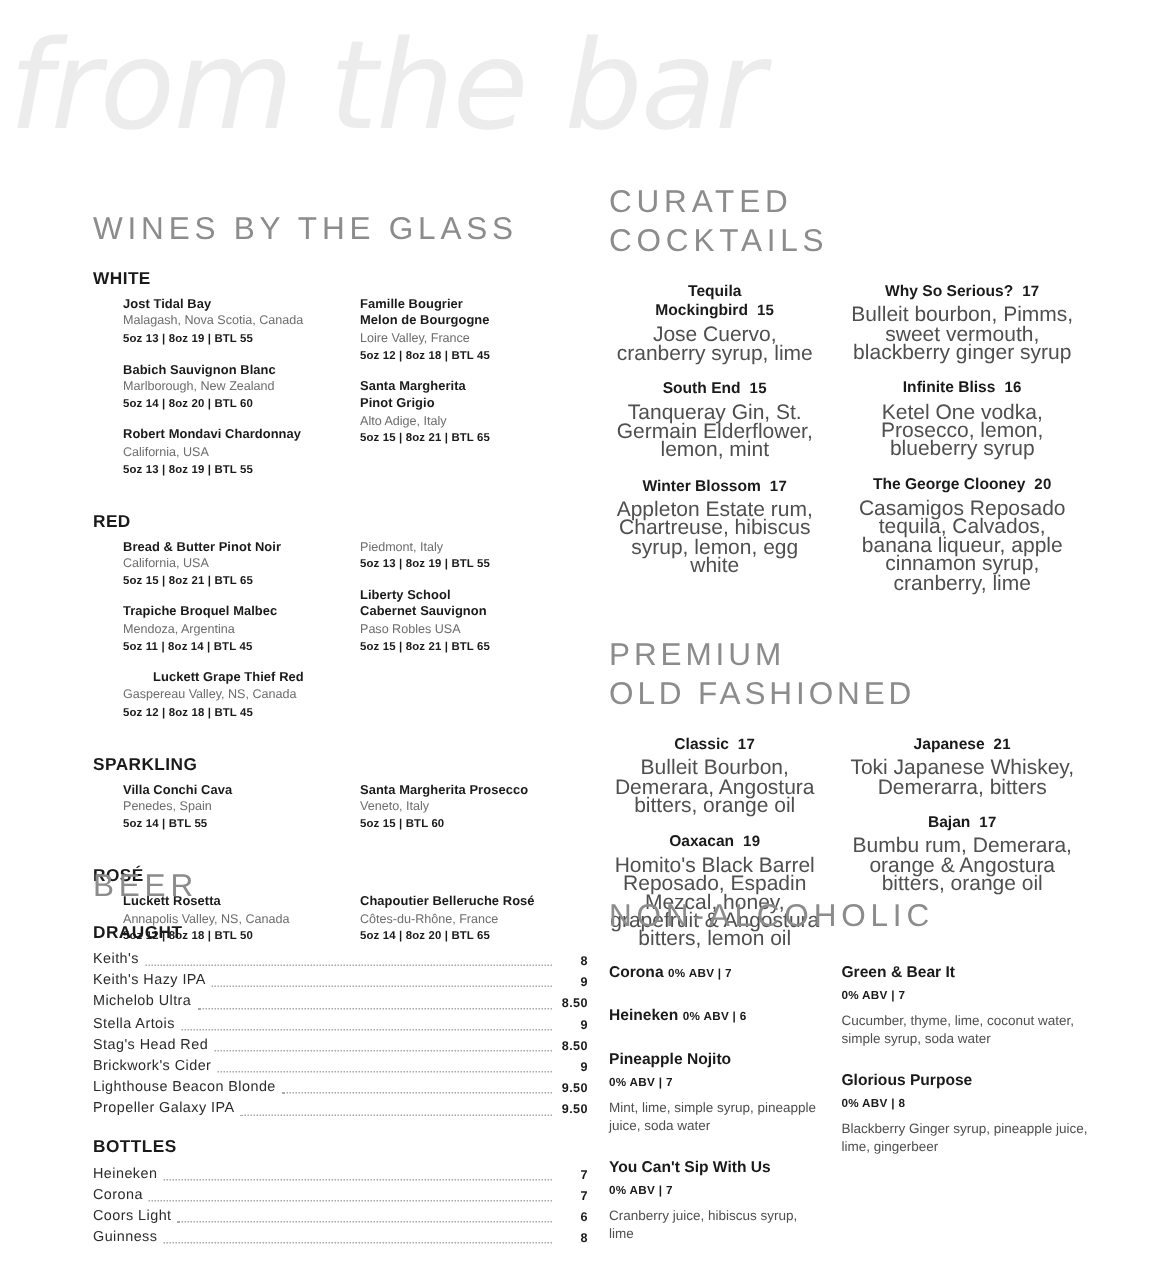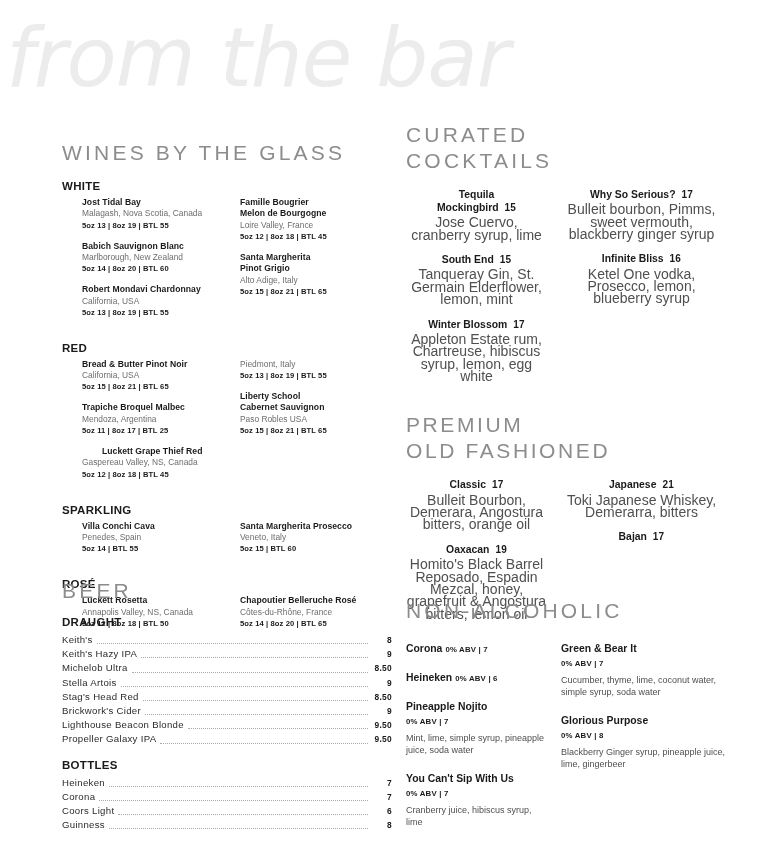--- a/index.html
+++ b/index.html
@@ -218,21 +218,21 @@
           <div class="wine-grid">
             <div class="wine-col">
               <div class="wine-item">
                 <div class="wine-name" style="white-space: pre-line;">Bread &amp; Butter Pinot Noir</div>
                 <div class="wine-region">California, USA</div>
                 <div class="wine-price">5oz 15 | 8oz 21 | BTL 65</div>
               </div>
               <div class="wine-item">
                 <div class="wine-name" style="white-space: pre-line;">Trapiche Broquel Malbec</div>
                 <div class="wine-region">Mendoza, Argentina</div>
-                <div class="wine-price">5oz 11 | 8oz 17 | BTL 25</div>
+                <div class="wine-price">5oz 11 | 8oz 14 | BTL 45</div>
               </div>
               <div class="wine-item">
                 <div class="wine-name" style="white-space: pre-line; padding-left: 20px;">Luckett Grape Thief Red</div>
                 <div class="wine-region">Gaspereau Valley, NS, Canada</div>
                 <div class="wine-price">5oz 12 | 8oz 18 | BTL 45</div>
               </div>
             </div>
             <div class="wine-col">
               <div class="wine-item">
                 <div class="wine-region">Piedmont, Italy</div>
@@ -309,20 +309,24 @@
         </div>
         <div class="drink-col">
           <div class="drink-item">
             <div class="drink-name" style="white-space: pre-line;">Why So Serious?<span class="drink-price">&nbsp;&nbsp;17</span></div>
             <div class="drink-desc">Bulleit bourbon, Pimms, sweet vermouth, blackberry ginger syrup</div>
           </div>
           <div class="drink-item">
             <div class="drink-name" style="white-space: pre-line;">Infinite Bliss<span class="drink-price">&nbsp;&nbsp;16</span></div>
             <div class="drink-desc">Ketel One vodka, Prosecco, lemon, blueberry syrup</div>
           </div>
+          <div class="drink-item">
+            <div class="drink-name" style="white-space: pre-line;">The George Clooney<span class="drink-price">&nbsp;&nbsp;20</span></div>
+            <div class="drink-desc">Casamigos Reposado tequila, Calvados, banana liqueur, apple cinnamon syrup, cranberry, lime</div>
+          </div>
         </div>
       </div>
 
     <div style="height:18px"></div>
     <div class="section-title tight">PREMIUM
 OLD FASHIONED</div>
     <div class="drink-grid" id="oldfashioned-grid">
         <div class="drink-col">
           <div class="drink-item">
             <div class="drink-name" style="white-space: pre-line;">Classic<span class="drink-price">&nbsp;&nbsp;17</span></div>
@@ -333,20 +337,21 @@
             <div class="drink-desc">Homito's Black Barrel Reposado, Espadin Mezcal, honey, grapefruit &amp; Angostura bitters, lemon oil</div>
           </div>
         </div>
         <div class="drink-col">
           <div class="drink-item">
             <div class="drink-name" style="white-space: pre-line;">Japanese<span class="drink-price">&nbsp;&nbsp;21</span></div>
             <div class="drink-desc">Toki Japanese Whiskey, Demerarra, bitters</div>
           </div>
           <div class="drink-item">
             <div class="drink-name" style="white-space: pre-line;">Bajan<span class="drink-price">&nbsp;&nbsp;17</span></div>
+            <div class="drink-desc">Bumbu rum, Demerara, orange &amp; Angostura bitters, orange oil</div>
           </div>
         </div>
       </div>
   </div>
 
   <div class="col-left-lower">
     <div class="section-title">BEER</div>
     <div id="beer-groups">
         <div class="beer-block">
           <div class="sub-header">DRAUGHT</div>

